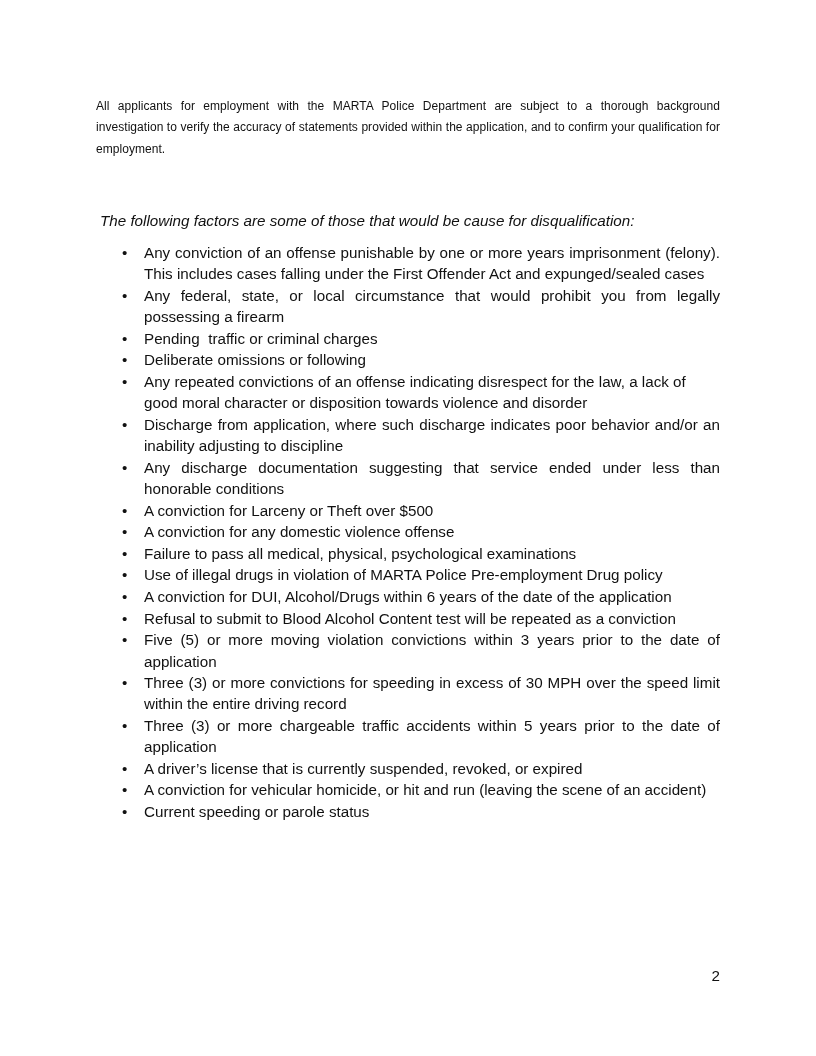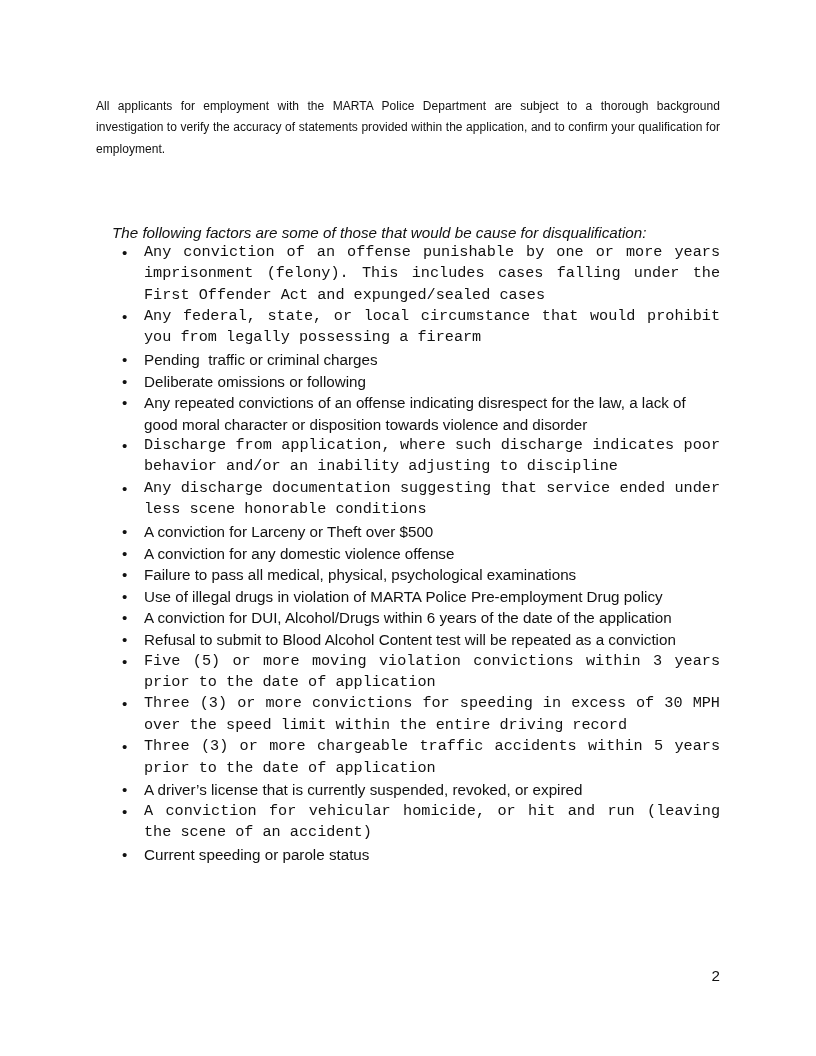--- a/index.html
+++ b/index.html
@@ -40,21 +40,21 @@
     text-align: justify;
     text-justify: inter-word;
     margin: 0;
     letter-spacing: 0.05px;
   }
 
   .section-heading {
     font-size: 15.2px;
     line-height: 21.3px;
     font-style: italic;
-    margin: 16px;
+    margin: 4px;
     padding: 0;
     position: absolute;
     top: 110px;
     left: 0;
     width: 624px;
     white-space: nowrap;
   }
 
   .bullet-list {
     position: absolute;
@@ -75,21 +75,20 @@
     text-align: left;
   }
 
   
   .bullet-item.justified {
     text-align: justify;
     text-justify: inter-word;
   }
   .bullet-item.justified > .bullet-text {
     display: block;
-    font-family: Liberation Mono, monospace;
   }
 
   .bullet-marker {
     position: absolute;
     left: 26px;
     top: 0;
     width: 10px;
     font-size: 15.2px;
     line-height: 21.3px;
     text-align: left;
@@ -151,21 +150,21 @@
         <span class="bullet-text">Any repeated convictions of an offense indicating disrespect for the law, a lack of good moral character or disposition towards violence and disorder</span>
       </li>
 
       <li class="bullet-item justified">
         <span class="bullet-marker">•</span>
         <span class="bullet-text">Discharge from application, where such discharge indicates poor behavior and/or an inability adjusting to discipline</span>
       </li>
 
       <li class="bullet-item justified">
         <span class="bullet-marker">•</span>
-        <span class="bullet-text">Any discharge documentation suggesting that service ended under less scene honorable conditions</span>
+        <span class="bullet-text">Any discharge documentation suggesting that service ended under less than honorable conditions</span>
       </li>
 
       <li class="bullet-item">
         <span class="bullet-marker">•</span>
         <span class="bullet-text">A conviction for Larceny or Theft over $500</span>
       </li>
 
       <li class="bullet-item">
         <span class="bullet-marker">•</span>
         <span class="bullet-text">A conviction for any domestic violence offense</span>

